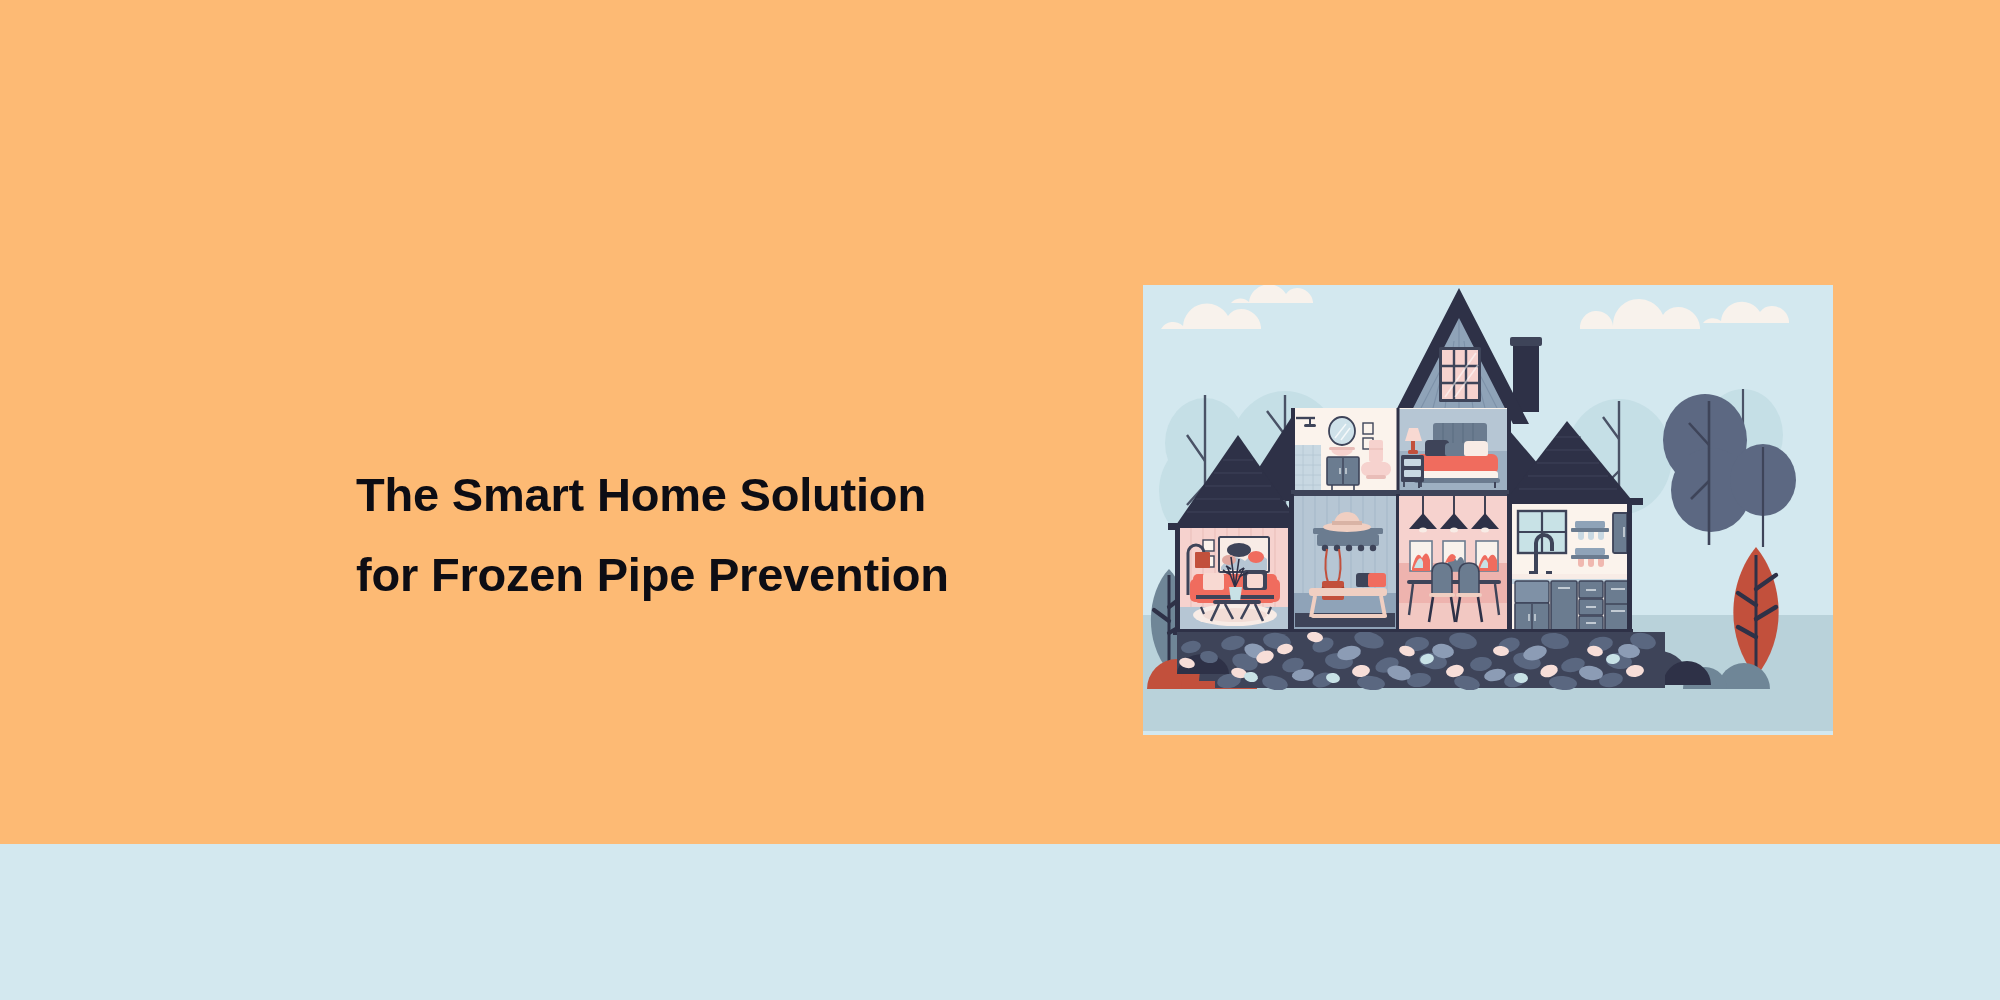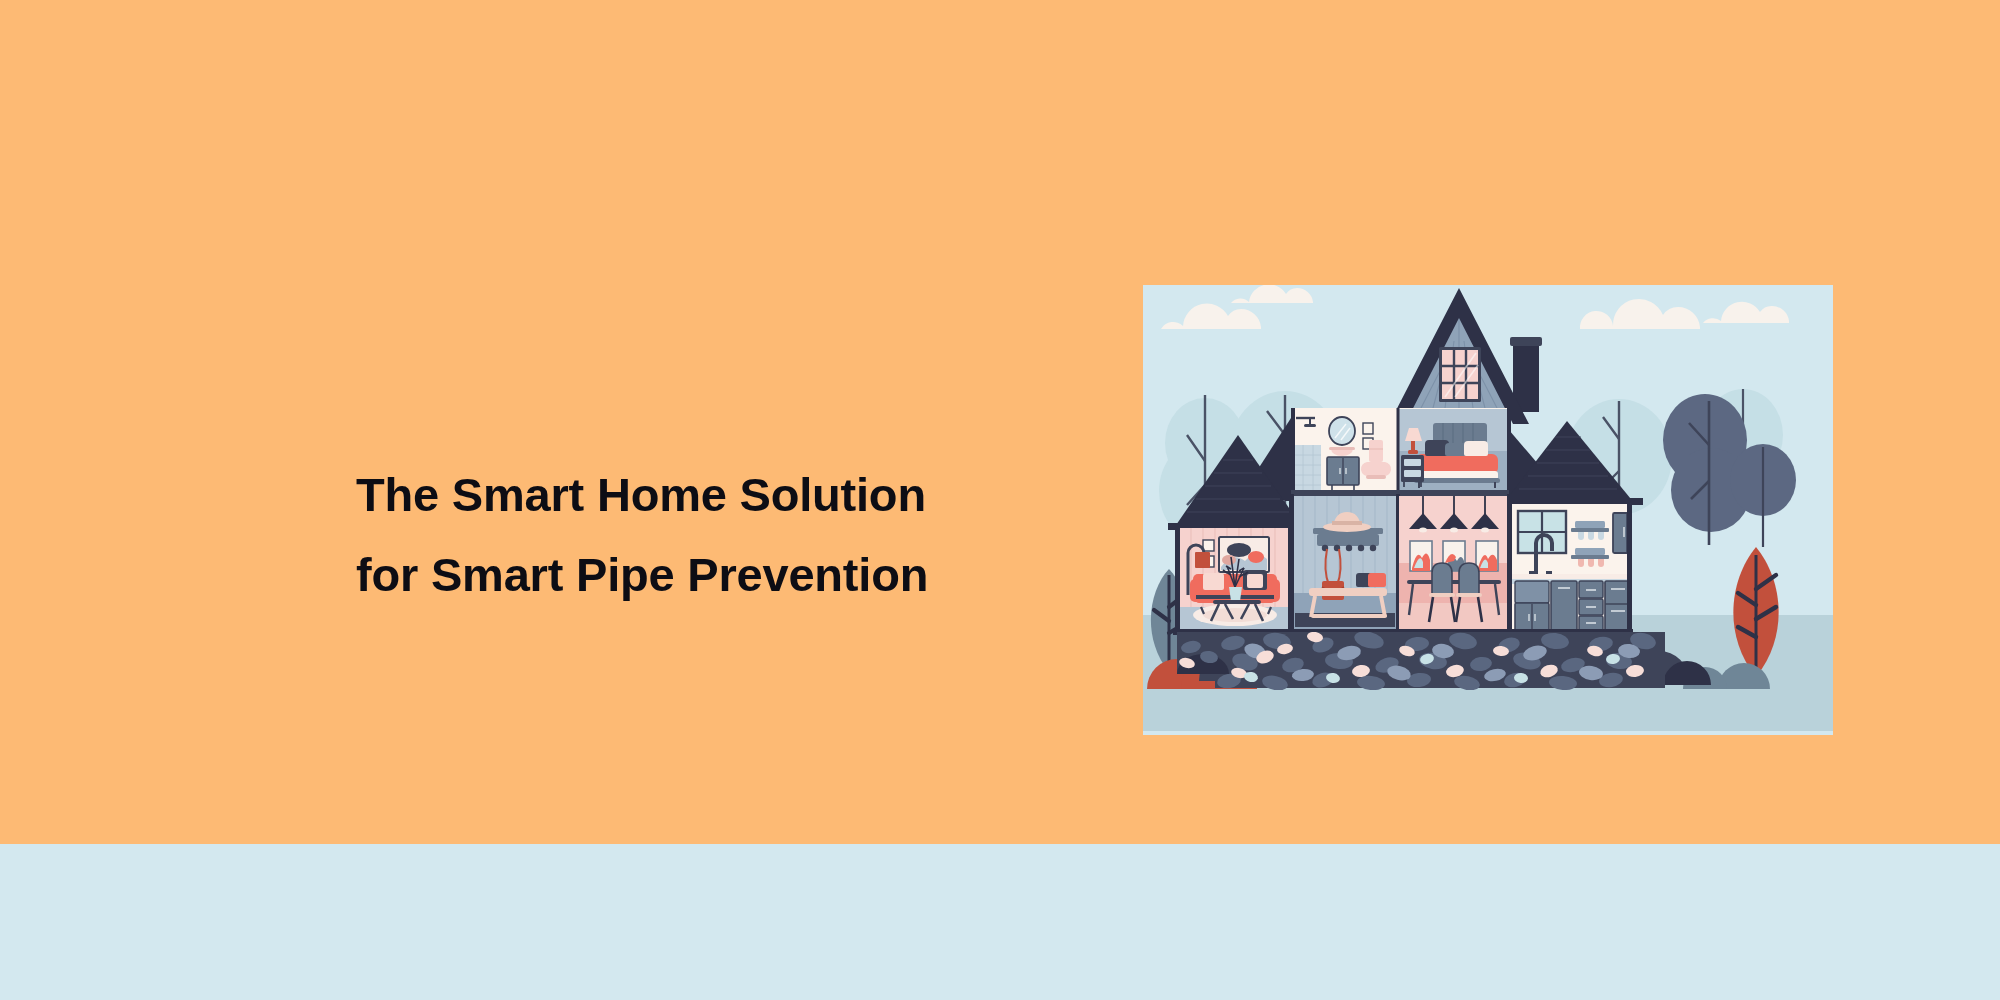--- a/index.html
+++ b/index.html
@@ -48,21 +48,21 @@
   }
   #illustration svg { display: block; width: 690px; height: 450px; }
 </style>
 </head>
 <body>
 
 <div id="banner">
 
   <h1 id="headline">
     <span class="hl-line">The Smart Home Solution</span>
-    <span class="hl-line">for Smart Pipe Prevention</span>
+    <span class="hl-line">for Frozen Pipe Prevention</span>
   </h1>
 
   <div id="illustration">
     <svg viewBox="0 0 690 450" xmlns="http://www.w3.org/2000/svg">
       <defs>
         <clipPath id="clipLiving">
             <rect x="36" y="243" width="111" height="104"></rect>
           </clipPath>
         <clipPath id="clipHall">
             <rect x="150" y="211" width="104" height="136"></rect>

